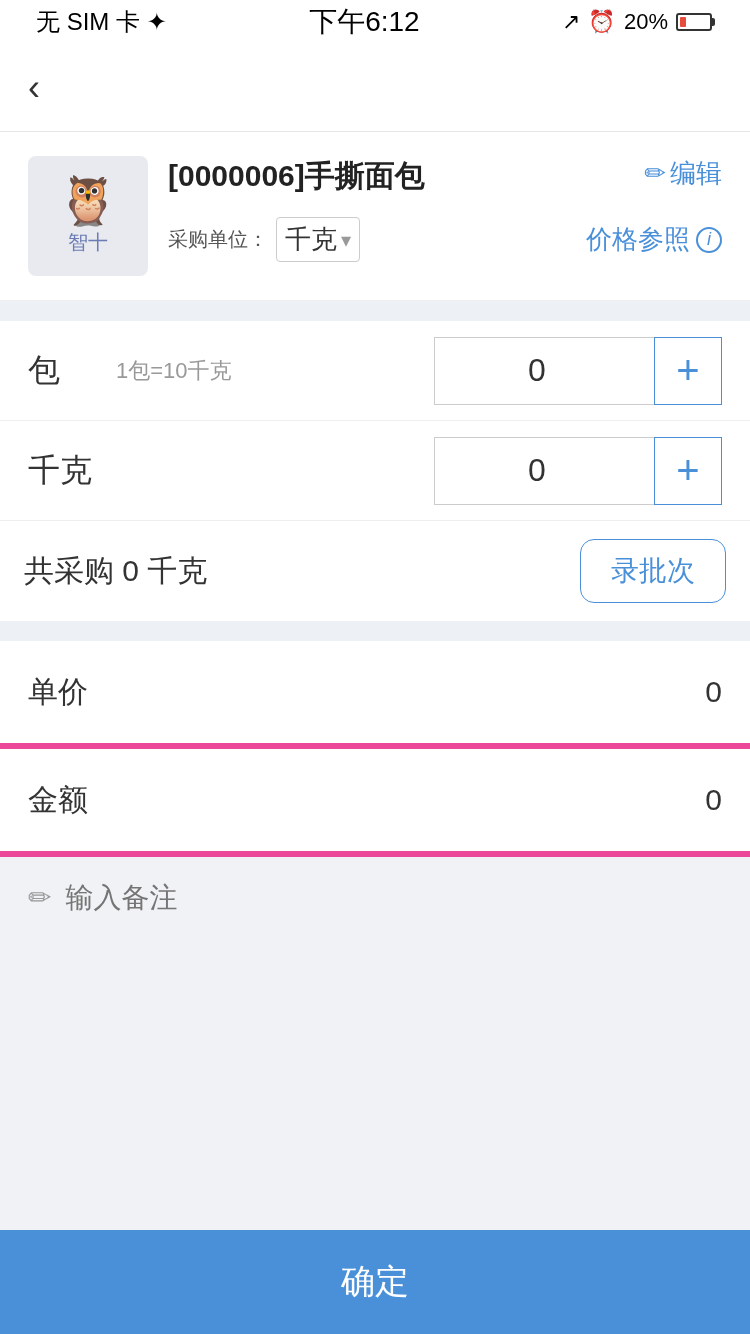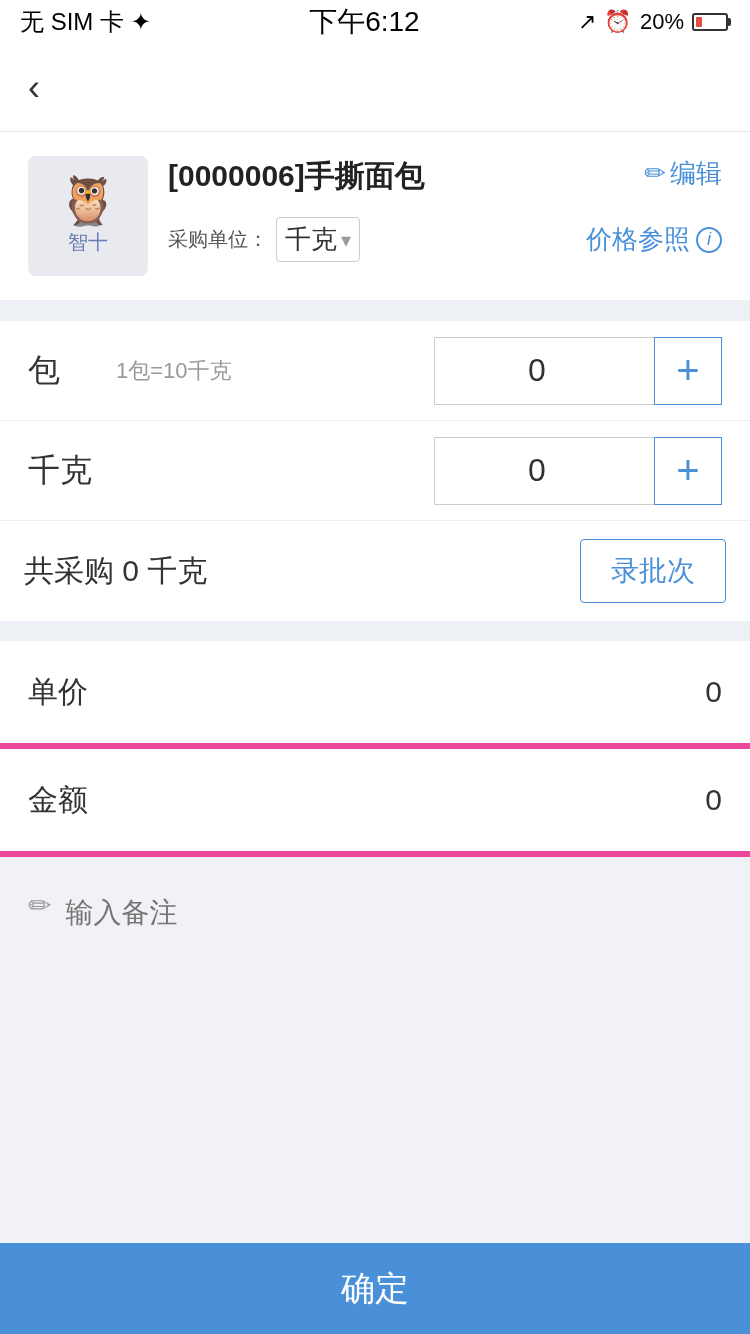--- a/index.html
+++ b/index.html
@@ -14,21 +14,21 @@
     }
 
     
     .status-bar {
       width: 750px;
       height: 44px;
       background: #fff;
       display: flex;
       align-items: center;
       justify-content: space-between;
-      padding: 0 20px;
+      padding: 0 36px;
       font-size: 26px;
       color: #000;
     }
     .status-left { display: flex; align-items: center; gap: 8px; font-size: 24px; }
     .status-center { font-size: 28px; font-weight: 500; }
     .status-right { display: flex; align-items: center; gap: 8px; font-size: 22px; }
     .battery-icon {
       display: inline-flex; align-items: center;
     }
     .battery-body {
@@ -240,21 +240,21 @@
       background: #fff;
     }
     .summary-text {
       font-size: 30px;
       color: #333;
     }
     .record-btn {
       border: 1.5px solid #4a90d9;
       color: #4a90d9;
       background: #fff;
-      border-radius: 4px;
+      border-radius: 14px;
       padding: 12px 30px;
       font-size: 28px;
       cursor: pointer;
     }
 
     
     .detail-section { background: #fff; }
     .detail-row {
       display: flex;
       align-items: center;
@@ -286,31 +286,30 @@
       color: #999;
     }
     .remark-input {
       flex: 1;
       background: transparent;
       border: none;
       outline: none;
       font-size: 28px;
       color: #999;
       font-family: inherit;
-      margin-top: 16px;
     }
 
     
     .confirm-btn-wrapper {
       position: fixed;
       bottom: 0;
       left: 0;
       width: 750px;
       background: #4a90d9;
-      height: 91px;
+      height: 104px;
       display: flex;
       align-items: center;
       justify-content: center;
       cursor: pointer;
     }
     .confirm-btn-text {
       font-size: 34px;
       color: #fff;
       font-weight: 400;
     }

